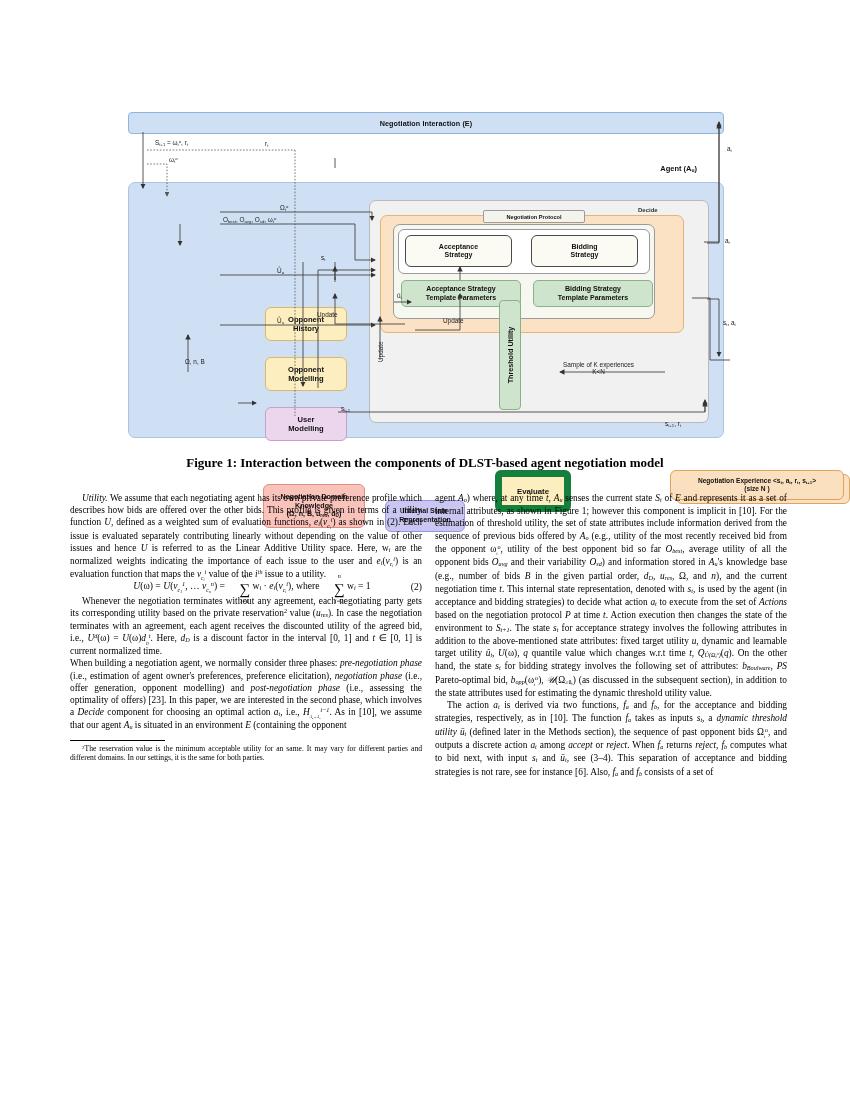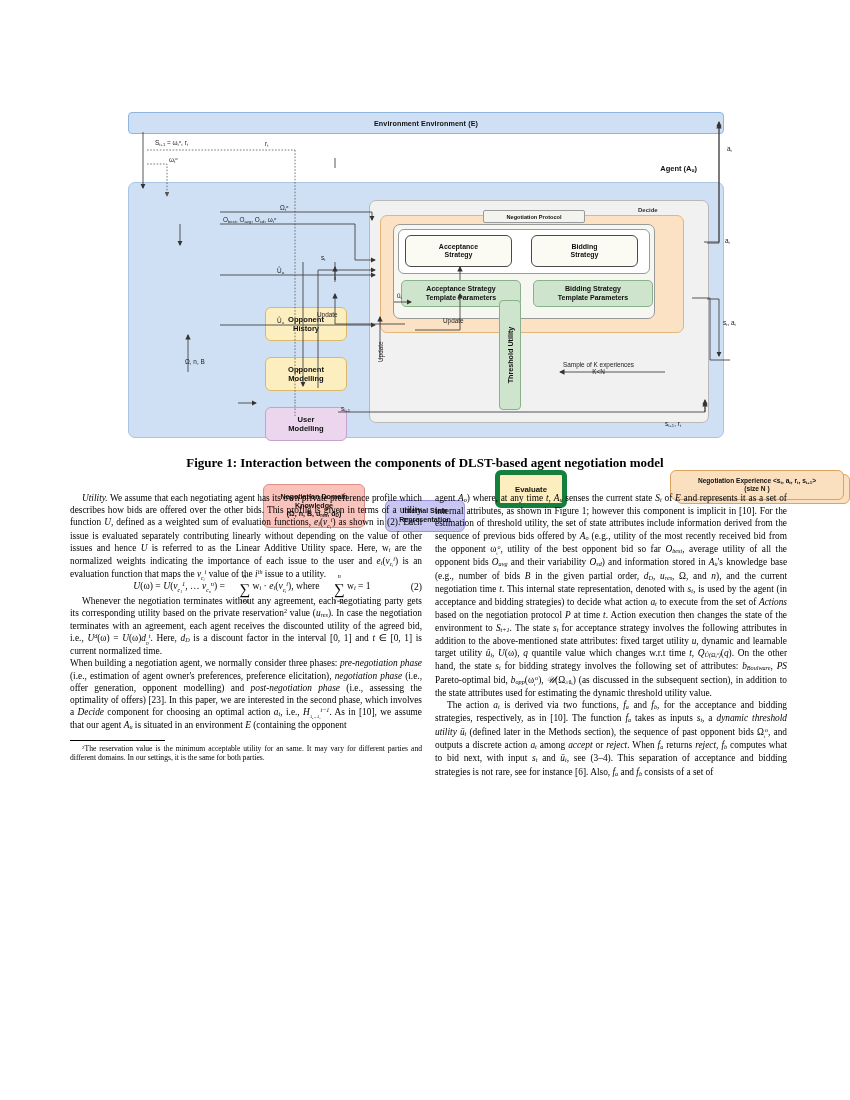--- a/index.html
+++ b/index.html
@@ -111,21 +111,21 @@
     position:absolute;left:260px;top:388px;width:78px;height:30px;
     background:#c9c6f2;border:1px solid #9a94de;border-radius:6px;
     display:flex;flex-direction:column;align-items:center;justify-content:center;
     font-size:7.1px;font-weight:bold;color:#111;line-height:1.22;text-align:center;
   }
   .stack-shadow{
     position:absolute;background:#fdeebf;border:1px solid #dcb968;border-radius:6px;
   }
   .eval-box{
     position:absolute;left:370px;top:358px;width:62px;height:28px;
-    background:#fdeebf;border:5px solid #15803d;border-radius:6px;
+    background:#fdeebf;border:7px solid #15803d;border-radius:6px;
     display:flex;align-items:center;justify-content:center;
     font-size:7.8px;font-weight:bold;color:#111;
   }
   .exp-box{
     position:absolute;left:545px;top:358px;width:172px;height:28px;
     background:#fbe0c0;border:1px solid #dca45f;border-radius:6px;
     display:flex;flex-direction:column;align-items:center;justify-content:center;
     font-size:6.6px;font-weight:bold;color:#111;line-height:1.25;text-align:center;
   }
 
@@ -175,21 +175,21 @@
   .sb2{font-size:.6em;vertical-align:-.45em;line-height:0;}
 </style>
 </head>
 <body>
 
 <div class="page">
 
   <div id="figure">
 
     <div class="env-bar">
-      <span>Environment Environment (E)</span>
+      <span>Negotiation Interaction (E)</span>
     </div>
 
     <div class="agent-label">Agent (A<sub>u</sub>)</div>
 
     <div class="agent-outer"></div>
 
     <div class="decide-zone"></div>
     <div class="decide-label">Decide</div>
 
     <div class="protocol-zone"></div>

